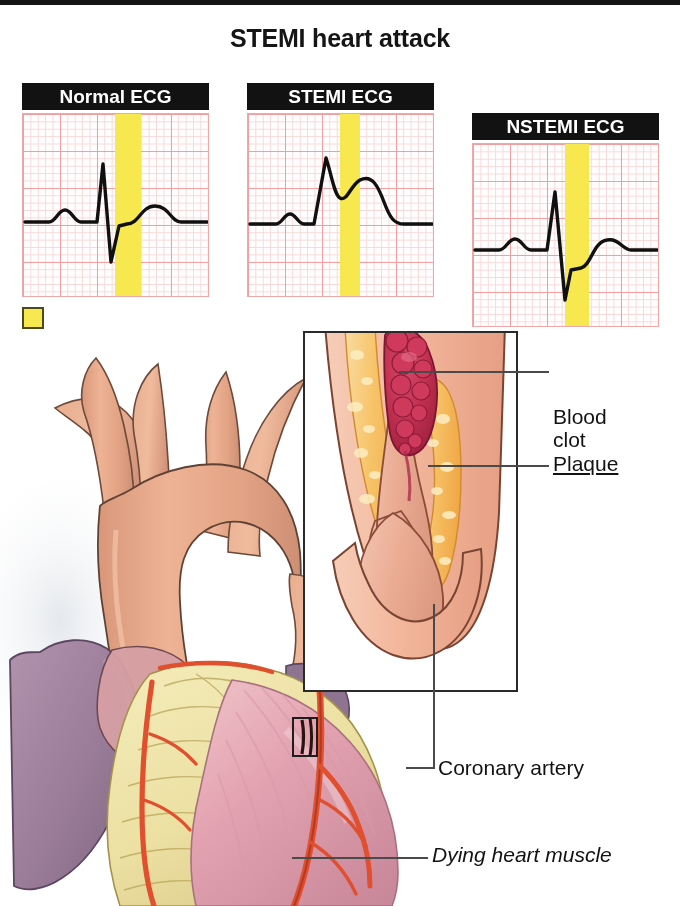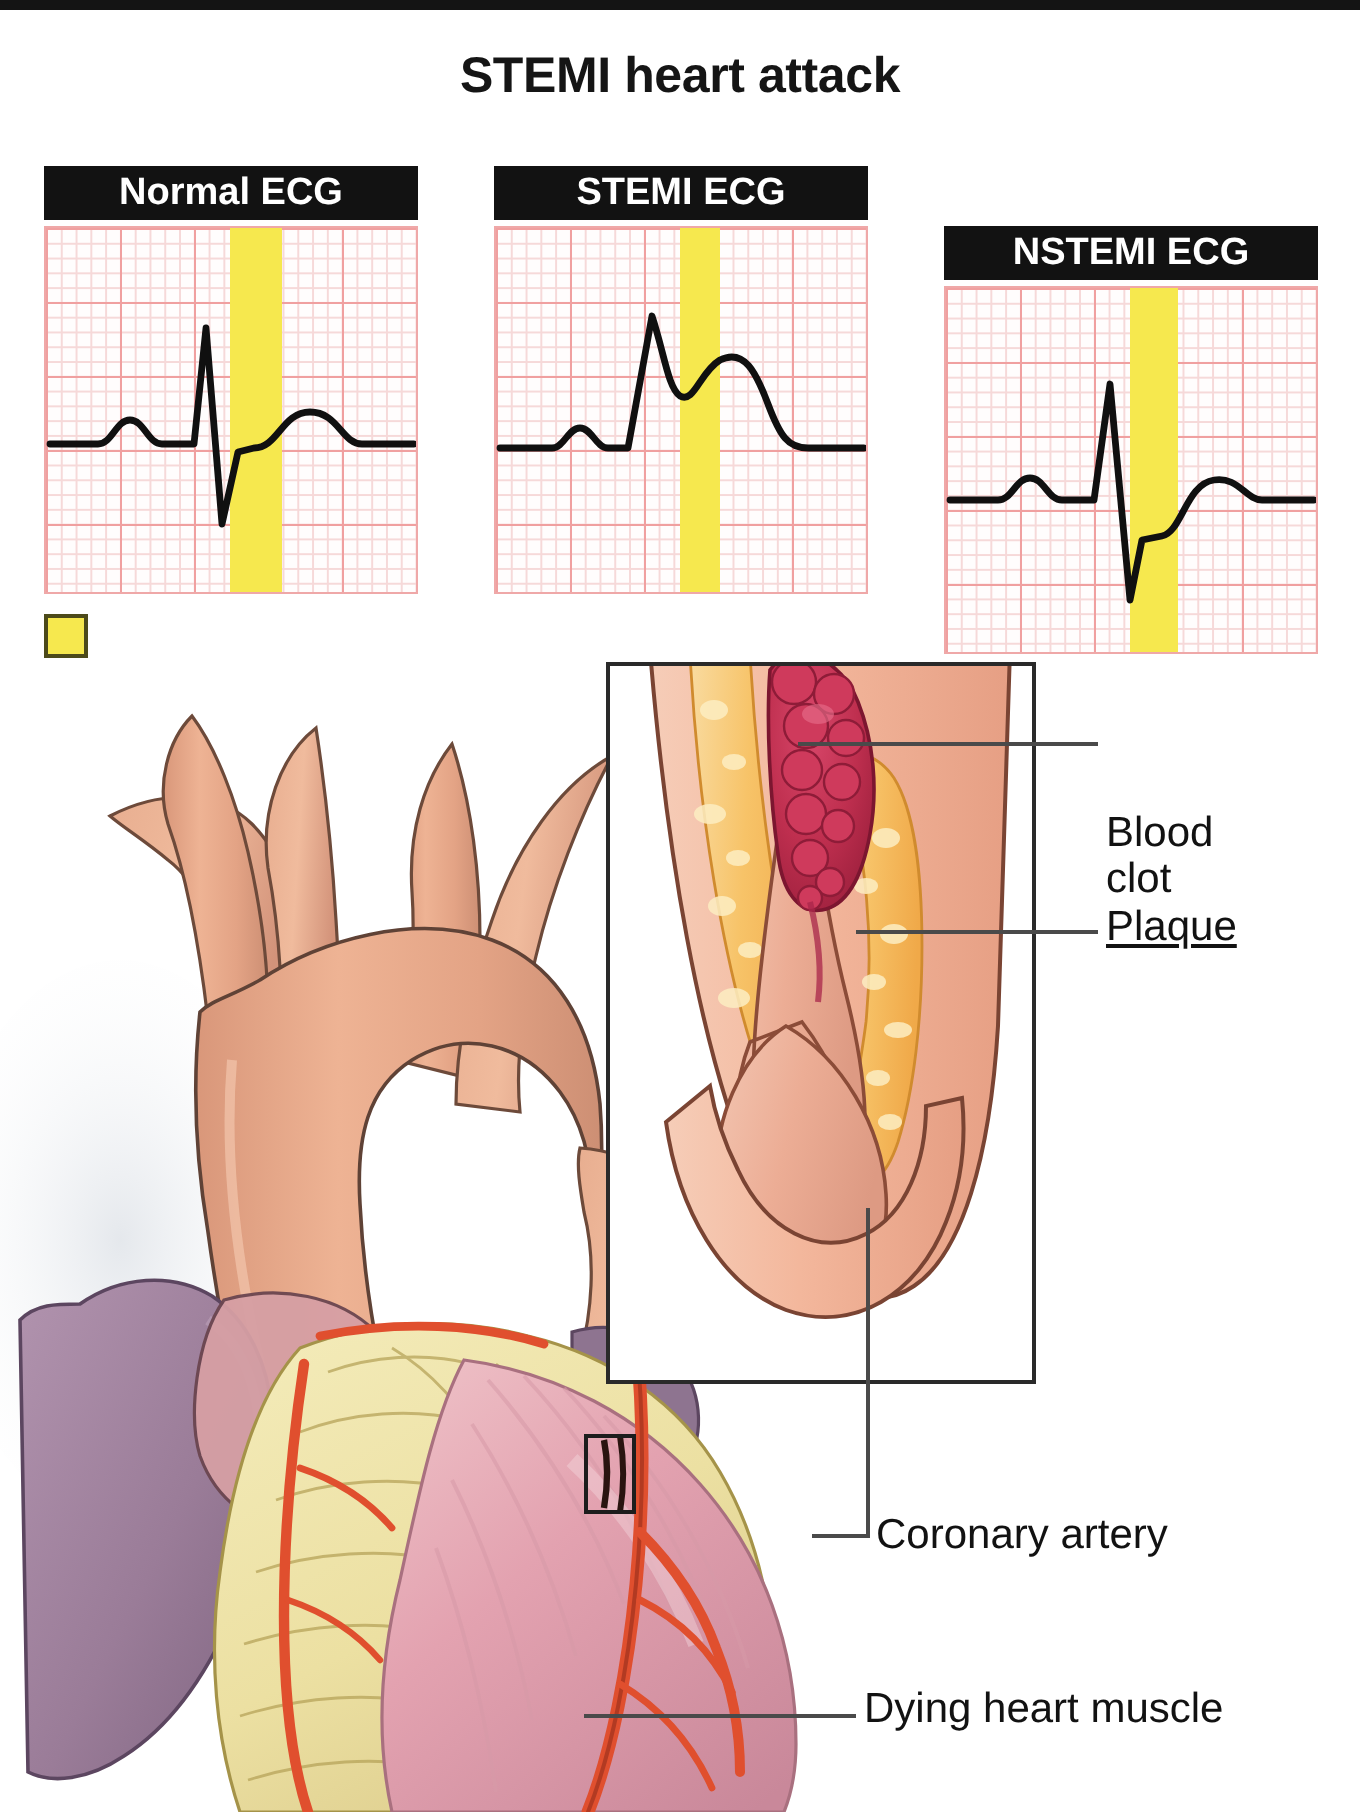--- a/index.html
+++ b/index.html
@@ -126,21 +126,21 @@
   .callout {
     position: absolute;
     font-size: 21px;
     line-height: 23px;
     color: #121212;
     white-space: pre-line;
   }
   #callout-blood-clot { left: 553px; top: 358px; margin-top: 47px; }
   #callout-plaque { left: 553px; top: 452px; text-decoration: underline; }
   #callout-coronary-artery { left: 438px; top: 756px; text-align: right; }
-  #callout-dying-muscle { left: 432px; top: 843px; }
+  #callout-dying-muscle { left: 432px; top: 843px; font-style: italic; }
 
   #leader-lines { position: absolute; left: 0; top: 0; width: 680px; height: 906px; pointer-events: none; }
 </style>
 </head>
 <body>
 
 <div id="topbar"></div>
 
 <div id="page-title">STEMI heart attack</div>
 

